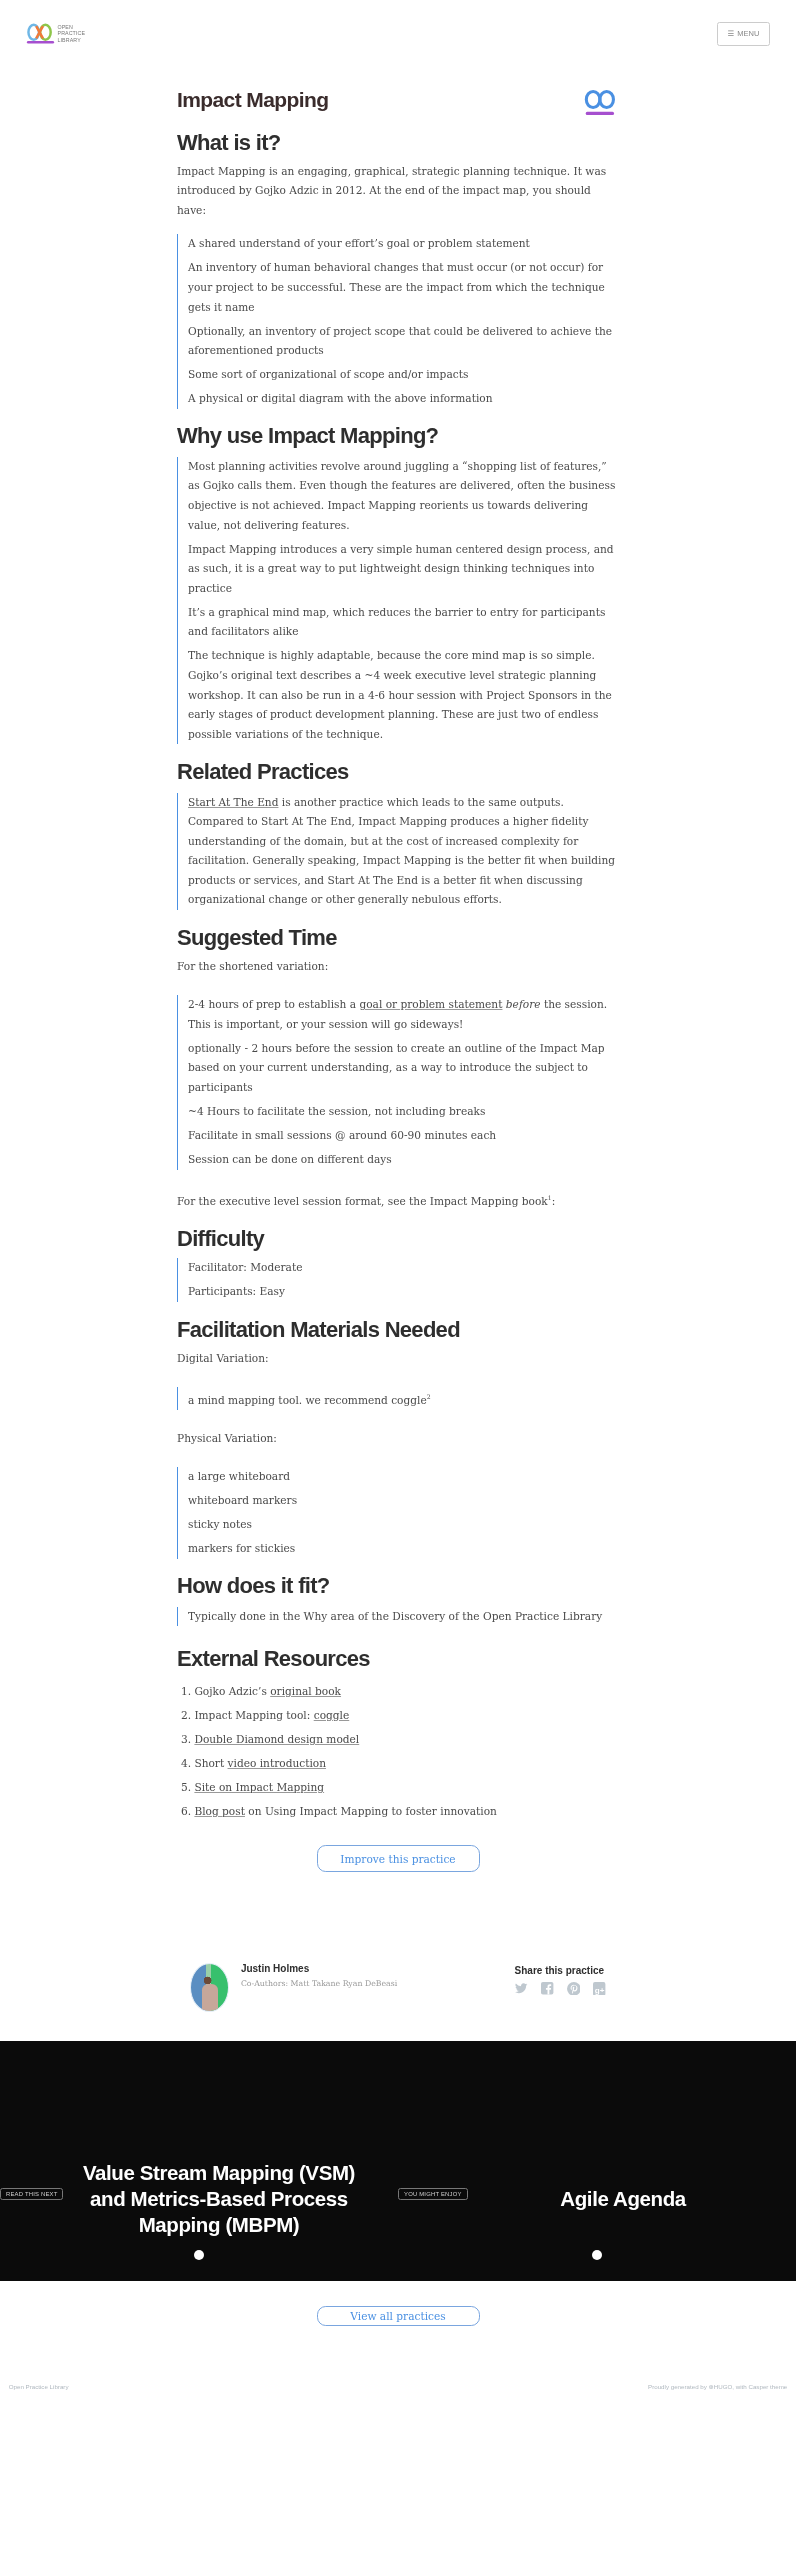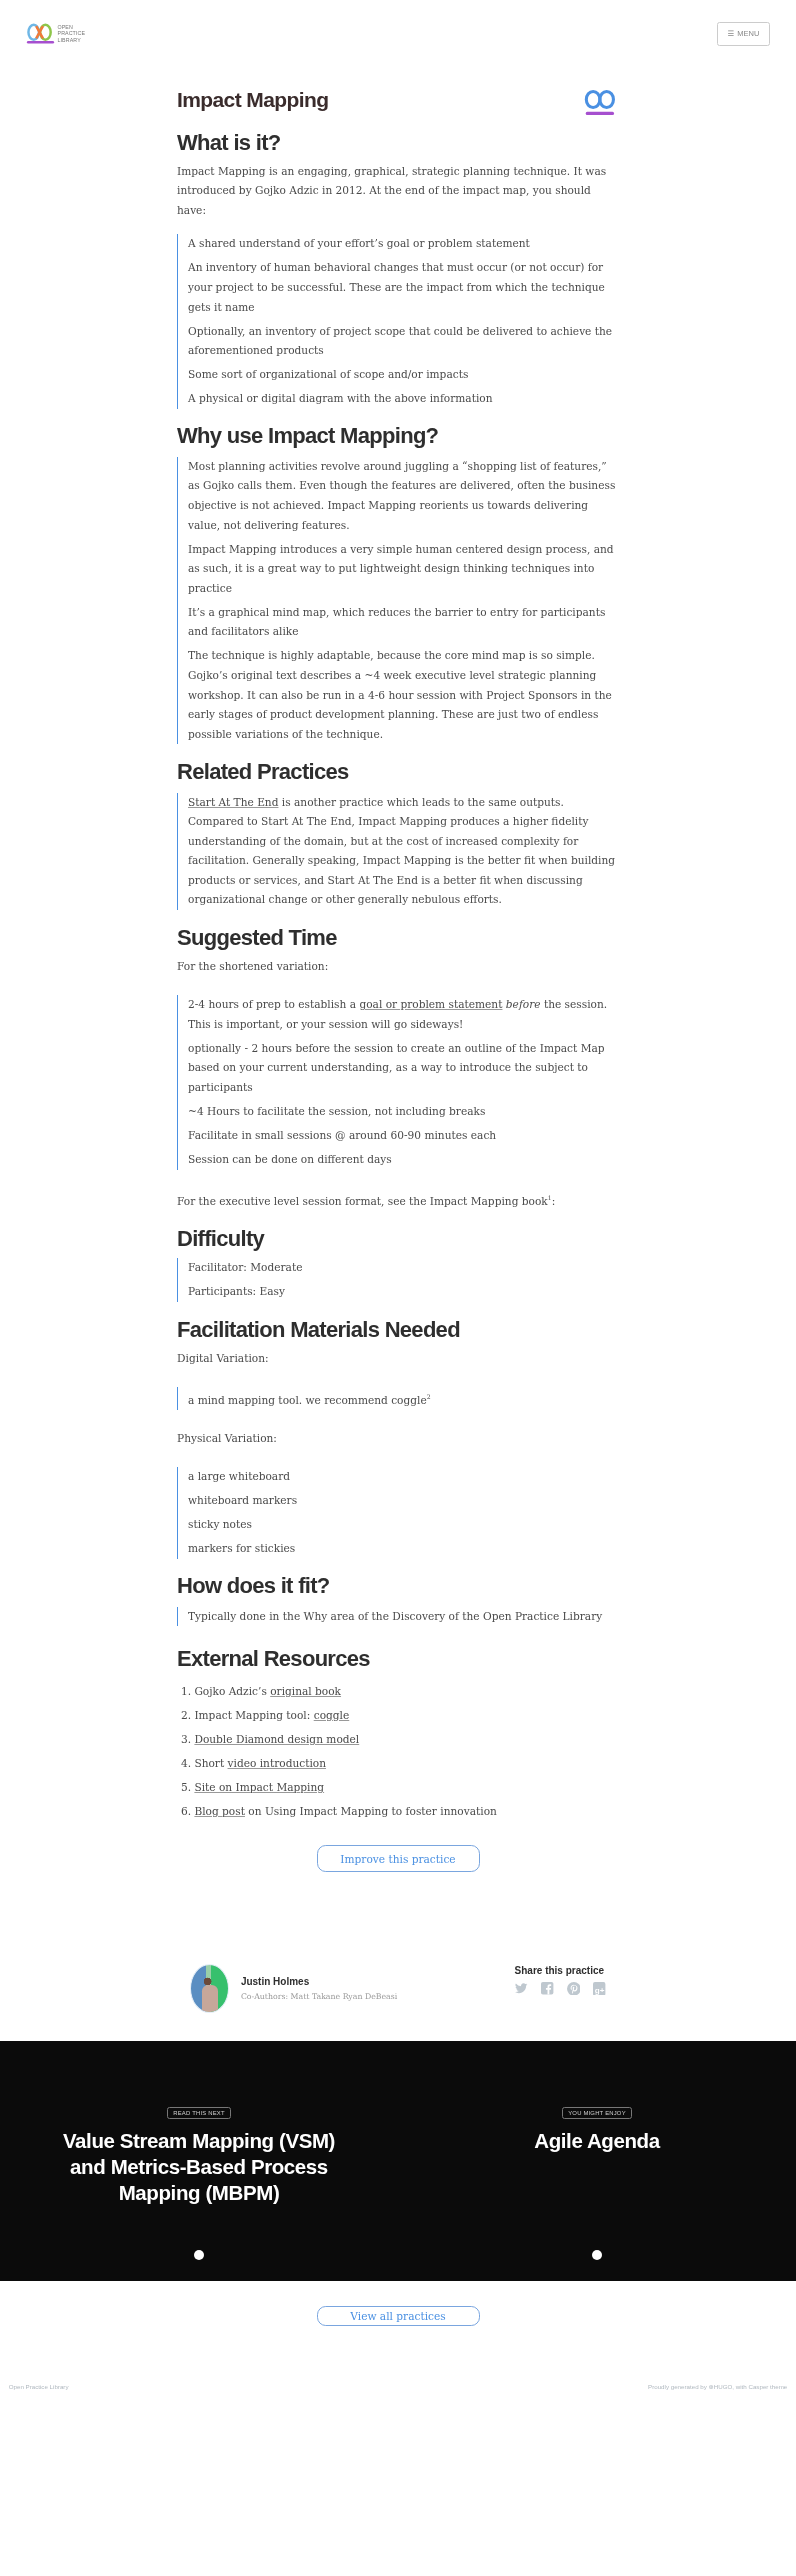--- a/index.html
+++ b/index.html
@@ -17,31 +17,31 @@
   p.body { font-size: 10.6px; line-height: 19.6px; color: #4a4a4a; margin-bottom: 11.2px; }
   blockquote { border-left: 1.9px solid #4a90e2; padding-left: 10px; margin: 13.7px 0 11.2px; }
   blockquote p { font-size: 10.6px; line-height: 19.6px; color: #4a4a4a; margin-bottom: 4.4px; }
   blockquote p:last-child { margin-bottom: 0; }
   a.link { color: #4a4a4a; text-decoration: underline; text-decoration-color: #999; }
   sup { font-size: 6.2px; }
   ol.resources { padding-left: 17.4px; margin-top: 10px; }
   ol.resources li { font-size: 10.6px; line-height: 19.6px; color: #4a4a4a; margin-bottom: 4.4px; }
   .btn-outline { display: block; margin: 23.6px auto 0; width: 163px; height: 27px; border: 0.6px solid #7aa6df; border-radius: 8.7px; background: #fff; color: #4a90e2; font-family: "DejaVu Serif", serif; font-size: 10.6px; cursor: pointer; }
   .author-block { display: flex; justify-content: space-between; margin: 75px auto 0; width: 417px; height: 68px; }
-  .author-left { display: flex; gap: 12.4px; align-items: center; height: 52px; margin-top: 15.6px; }
+  .author-left { display: flex; gap: 12.4px; height: 52px; margin-top: 15.6px; }
   .avatar { width: 39px; height: 49px; border-radius: 50%; border: 1.2px solid #e4eef7; background: radial-gradient(circle at 45% 35%, #6b4a3a 0 10%, transparent 11%), linear-gradient(90deg, #5a8ec2 0 40%, #9acfa8 40% 55%, #37c06d 55% 100%); overflow: hidden; position: relative; }
   .avatar::after { content: ""; position: absolute; left: 11.2px; top: 20px; width: 16px; height: 29px; background: #c6a79a; border-radius: 6.2px 6.2px 0 0; }
   .author-name { font-family: "Liberation Sans", sans-serif; font-size: 10px; font-weight: bold; color: #2e2e2e; margin-bottom: 5px; }
   .coauthors { font-size: 7.8px; color: #9a9a9a; }
   .share { margin-top: 17.4px; }
   .share-title { font-family: "Liberation Sans", sans-serif; font-size: 10px; font-weight: bold; color: #2e2e2e; margin-bottom: 6.2px; }
   .share-icons { display: flex; gap: 12.4px; }
   .share-icon { width: 13.7px; height: 13.7px; color: #bfc8cf; font-family: "Liberation Sans", sans-serif; font-weight: bold; font-size: 11.8px; display: flex; align-items: center; justify-content: center; cursor: pointer; }
   .next-section { display: flex; height: 240px; background: #0b0b0b; margin-top: 26px; }
-  .next-card { flex: 1; display: flex; flex-direction: column; align-items: center; padding-top: 66px; position: relative; cursor: pointer; }
+  .next-card { flex: 1; display: flex; flex-direction: row; align-items: center; padding-top: 66px; position: relative; cursor: pointer; }
   .next-tag { border: 0.6px solid #777; border-radius: 2.5px; padding: 1.9px 5px; font-family: "Liberation Sans", sans-serif; font-size: 5.9px; color: #cfcfcf; letter-spacing: 0.2px; }
   .next-title { font-family: "Liberation Sans", sans-serif; font-size: 20.5px; font-weight: bold; color: #fff; text-align: center; line-height: 26px; margin-top: 8.7px; width: 311px; letter-spacing: -0.4px; }
   .next-dot { position: absolute; top: 209px; width: 10px; height: 10px; border-radius: 50%; background: #fff; left: 50%; margin-left: -5px; }
   .view-all { margin: 25px auto 0; width: 163px; height: 20px; }
   .footer { display: flex; justify-content: space-between; padding: 0 8.7px; margin-top: 57px; height: 25px; font-family: "Liberation Sans", sans-serif; font-size: 6.2px; color: #b0b8bf; }
 </style>
 </head>
 <body>
 
 <header class="topbar">

